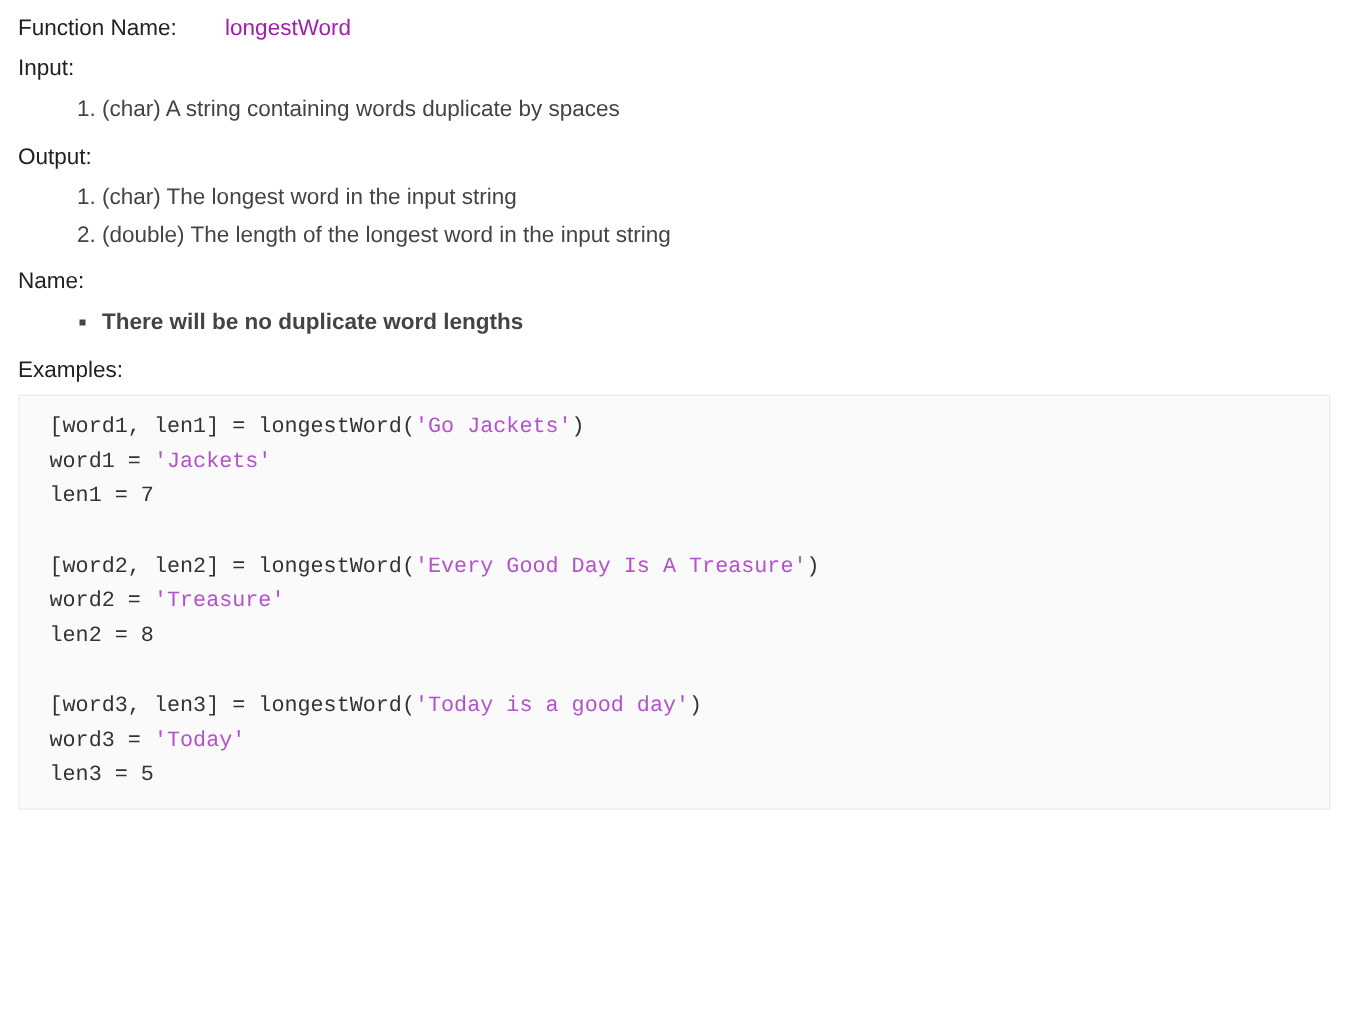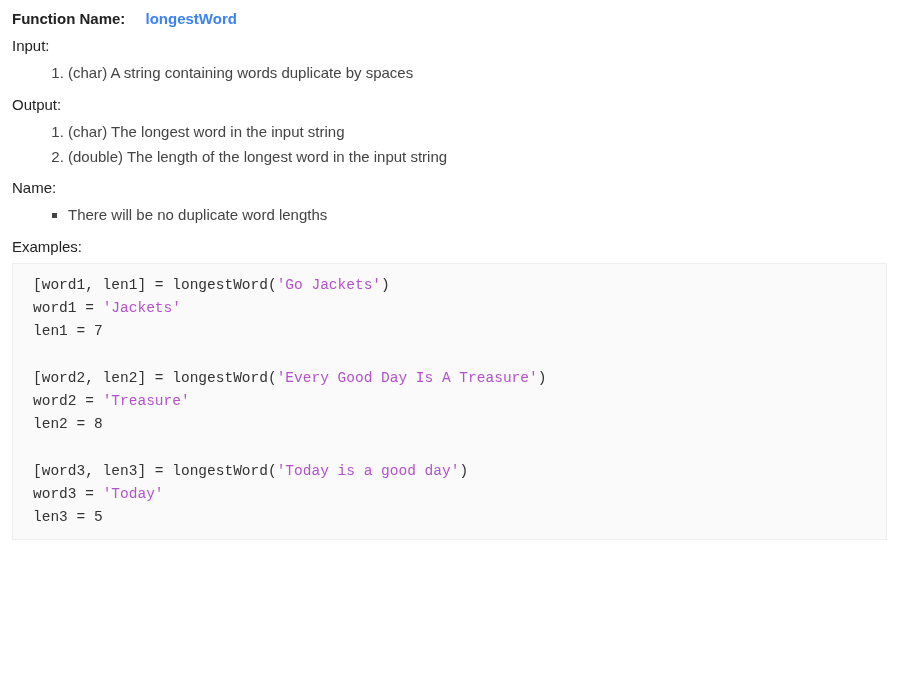--- a/index.html
+++ b/index.html
@@ -14,46 +14,46 @@
     }
     .section-label {
       font-weight: normal;
       color: #222;
       margin: 10px 0 8px 0;
     }
     .fn-row {
       margin-bottom: 10px;
     }
     .fn-row .label {
-      font-weight: bold;
+      font-weight: normal;
       color: #222;
-      margin-right: 16px;
+      margin-right: 28px;
     }
     .fn-row .value {
-      color: #3b82f6;
-      font-weight: bold;
+      color: #a21caf;
     }
     ol {
       margin: 4px 0 12px 0;
       padding-left: 56px;
       color: #444;
     }
     ol li {
       margin: 3px 0;
       line-height: 1.45;
     }
     ul.note-list {
       list-style-type: square;
       margin: 4px 0 12px 0;
       padding-left: 56px;
       color: #444;
     }
     ul.note-list li {
       margin: 3px 0;
       line-height: 1.45;
+      font-weight: bold;
     }
     .code-block {
       background: #fafafa;
       border: 1px solid #eee;
       padding: 10px 20px;
       font-family: Consolas, "Courier New", monospace;
       font-size: 14.5px;
       color: #333;
       line-height: 1.6;
       white-space: pre;

